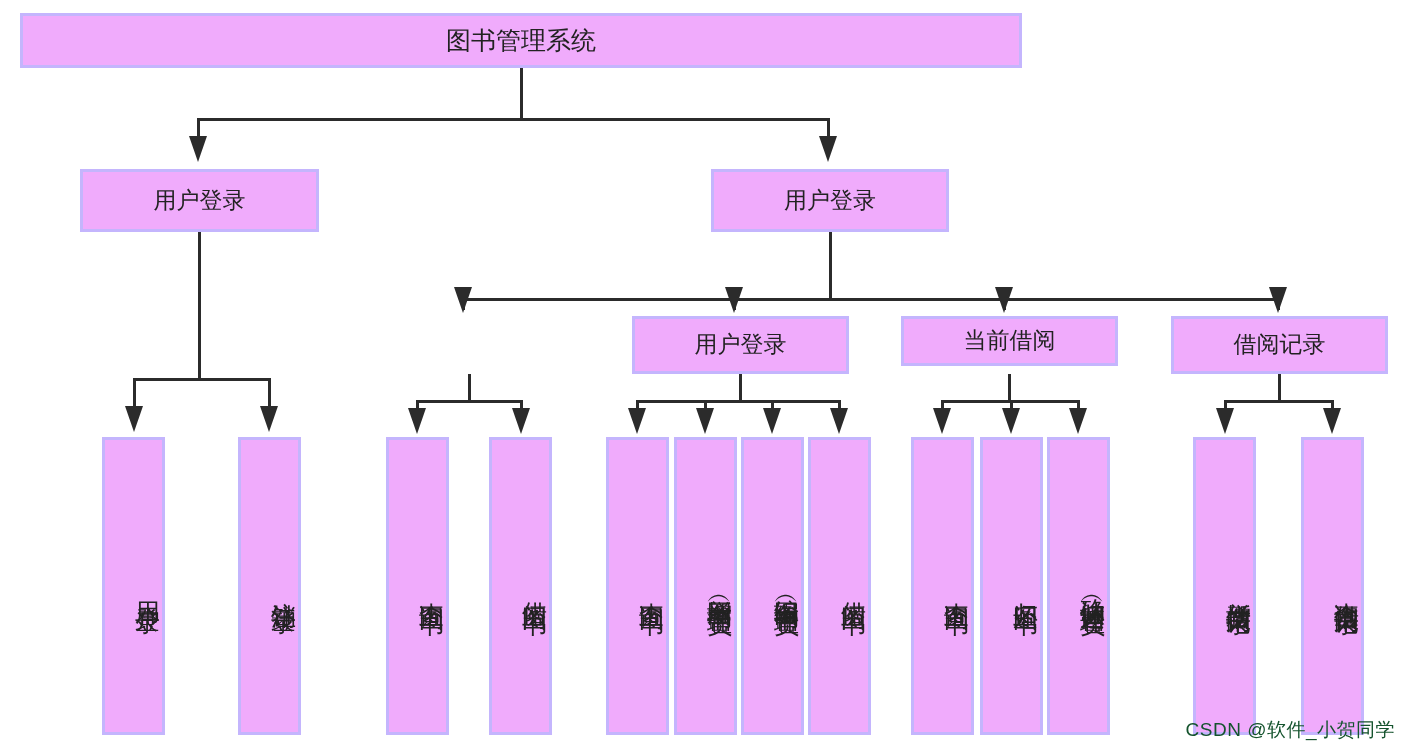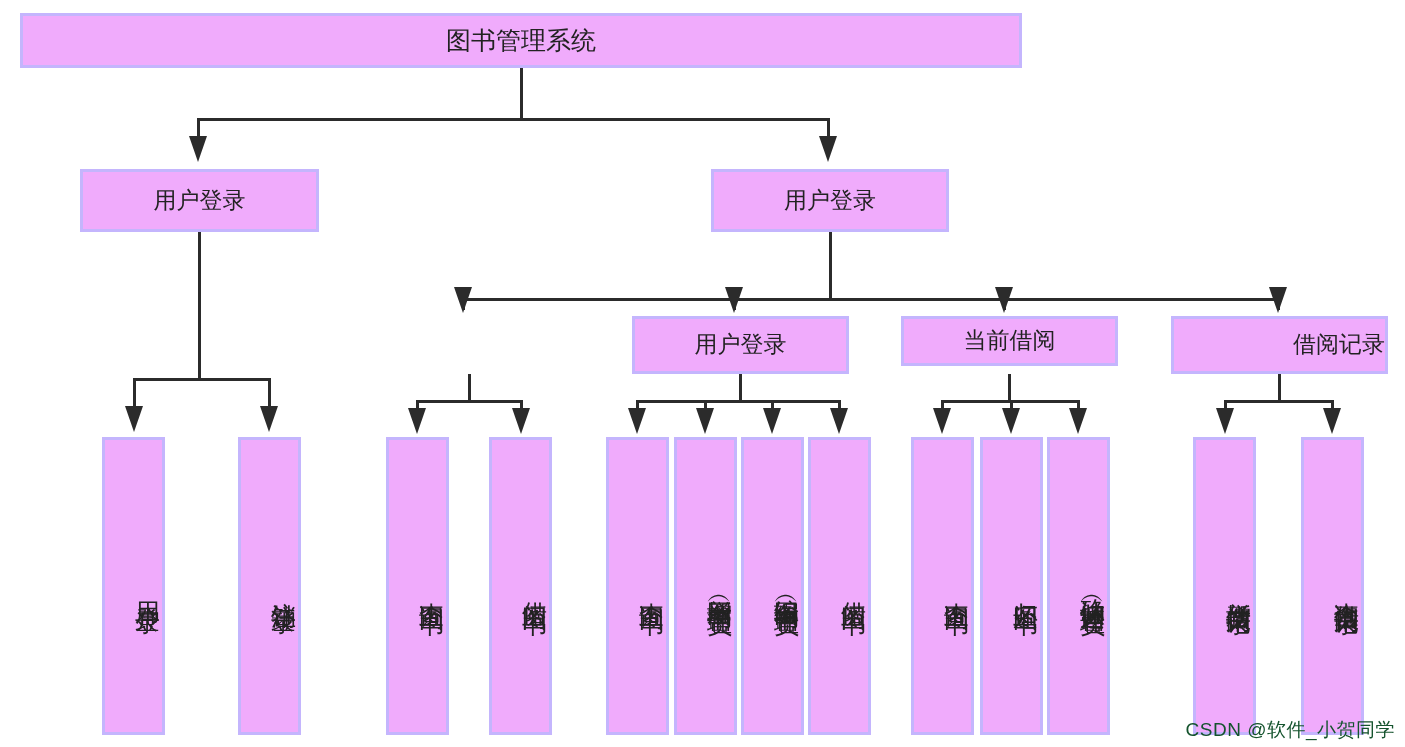--- a/index.html
+++ b/index.html
@@ -132,21 +132,21 @@
   <div class="arrow" style="left:995px; top:287px;"></div>
   <div class="ln v" style="left:1277px; top:298px; width:3px; height:12px;"></div>
   <div class="arrow" style="left:1269px; top:287px;"></div>
 
   <div class="node level3" style="left:632px; top:316px; width:217px; height:58px;">
     <span>用户登录</span>
   </div>
   <div class="node level3" style="left:901px; top:316px; width:217px; height:50px;">
     <span>当前借阅</span>
   </div>
-  <div class="node level3" style="left:1171px; top:316px; width:217px; height:58px;justify-content:flex-end;">
+  <div class="node level3" style="left:1171px; top:316px; width:217px; height:58px;">
     <span>借阅记录</span>
   </div>
 
   <div class="ln v" style="left:468px; top:374px; width:3px; height:28px;"></div>
   <div class="ln h" style="left:416px; top:400px; width:107px; height:3px;"></div>
   <div class="ln v" style="left:416px; top:400px; width:3px; height:10px;"></div>
   <div class="arrow" style="left:408px; top:408px;"></div>
   <div class="ln v" style="left:520px; top:400px; width:3px; height:10px;"></div>
   <div class="arrow" style="left:512px; top:408px;"></div>
 

